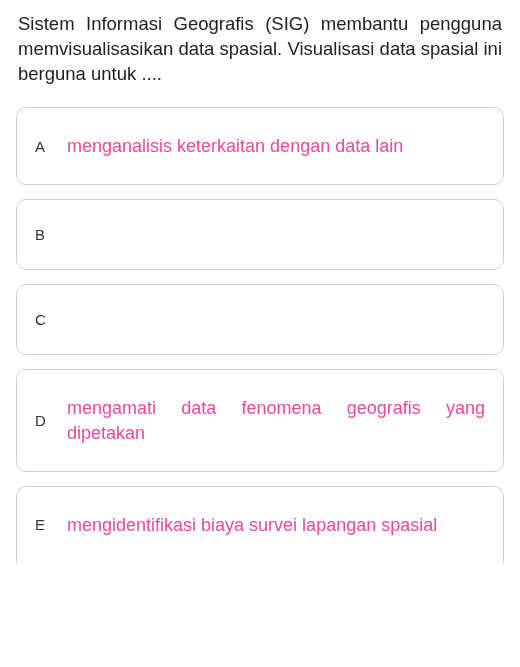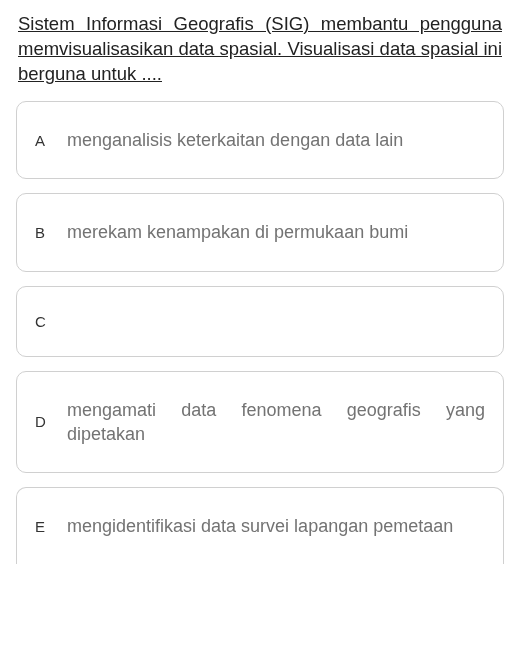--- a/index.html
+++ b/index.html
@@ -13,23 +13,22 @@
       width: 520px;
       height: 667px;
       padding: 12px 16px;
     }
     .question {
       font-size: 18.5px;
       color: #222222;
       line-height: 1.35;
       text-align: justify;
       text-justify: inter-word;
-      margin-bottom: 14px;
+      margin-bottom: 20px;
       padding: 0 2px;
-      text-decoration: underline;
     }
     .options {
       display: flex;
       flex-direction: column;
       gap: 14px;
     }
     .option {
       border: 1px solid #d0d0d0;
       border-radius: 10px;
       padding: 26px 18px;
@@ -40,21 +39,21 @@
       cursor: pointer;
     }
     .option-letter {
       font-size: 15px;
       color: #333333;
       flex-shrink: 0;
       width: 14px;
     }
     .option-text {
       font-size: 18px;
-      color: #737373;
+      color: #ec4899;
       line-height: 1.35;
       flex: 1;
     }
     .option-c .option-text,
     .option-d .option-text,
     .option-e .option-text {
       text-align: justify;
       text-justify: inter-word;
     }
     .option-e {
@@ -68,26 +67,25 @@
 
 <div class="question">Sistem Informasi Geografis (SIG) membantu pengguna memvisualisasikan data spasial. Visualisasi data spasial ini berguna untuk ....</div>
 
 <div class="options">
   <div class="option option-a">
     <span class="option-letter">A</span>
     <span class="option-text">menganalisis keterkaitan dengan data lain</span>
   </div>
   <div class="option option-b">
     <span class="option-letter">B</span>
-    <span class="option-text">merekam kenampakan di permukaan bumi</span>
   </div>
   <div class="option option-c">
     <span class="option-letter">C</span>
   </div>
   <div class="option option-d">
     <span class="option-letter">D</span>
     <span class="option-text">mengamati data fenomena geografis yang dipetakan</span>
   </div>
   <div class="option option-e">
     <span class="option-letter">E</span>
-    <span class="option-text">mengidentifikasi data survei lapangan pemetaan</span>
+    <span class="option-text">mengidentifikasi biaya survei lapangan spasial</span>
   </div>
 </div>
 
 </body></html>

